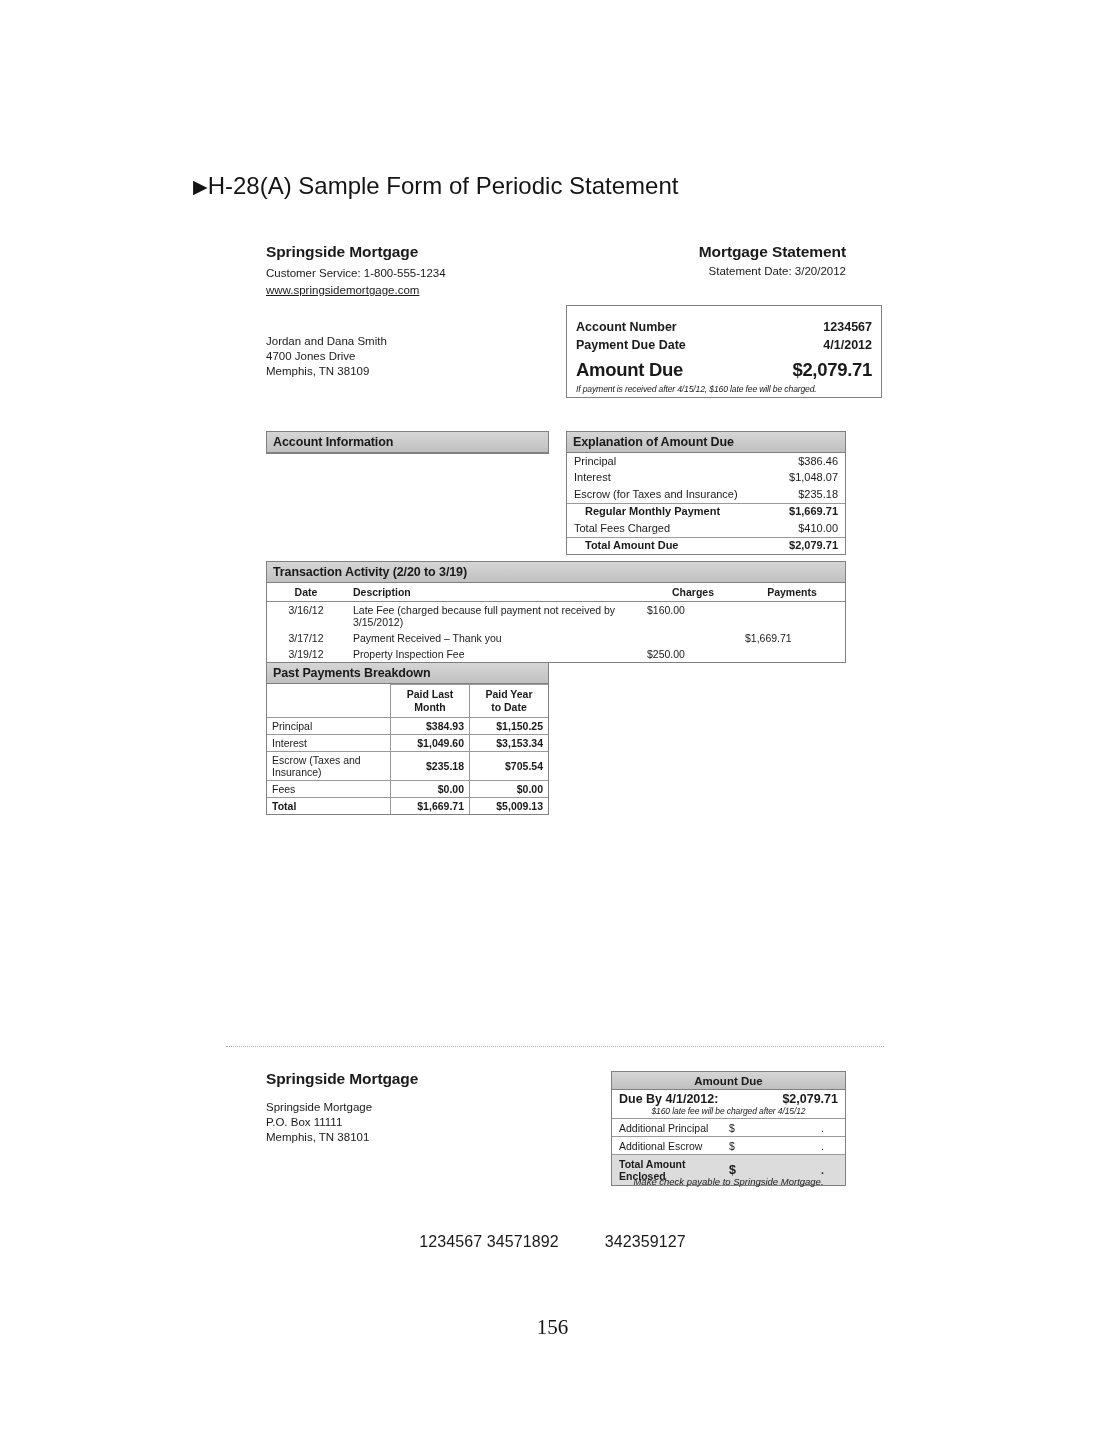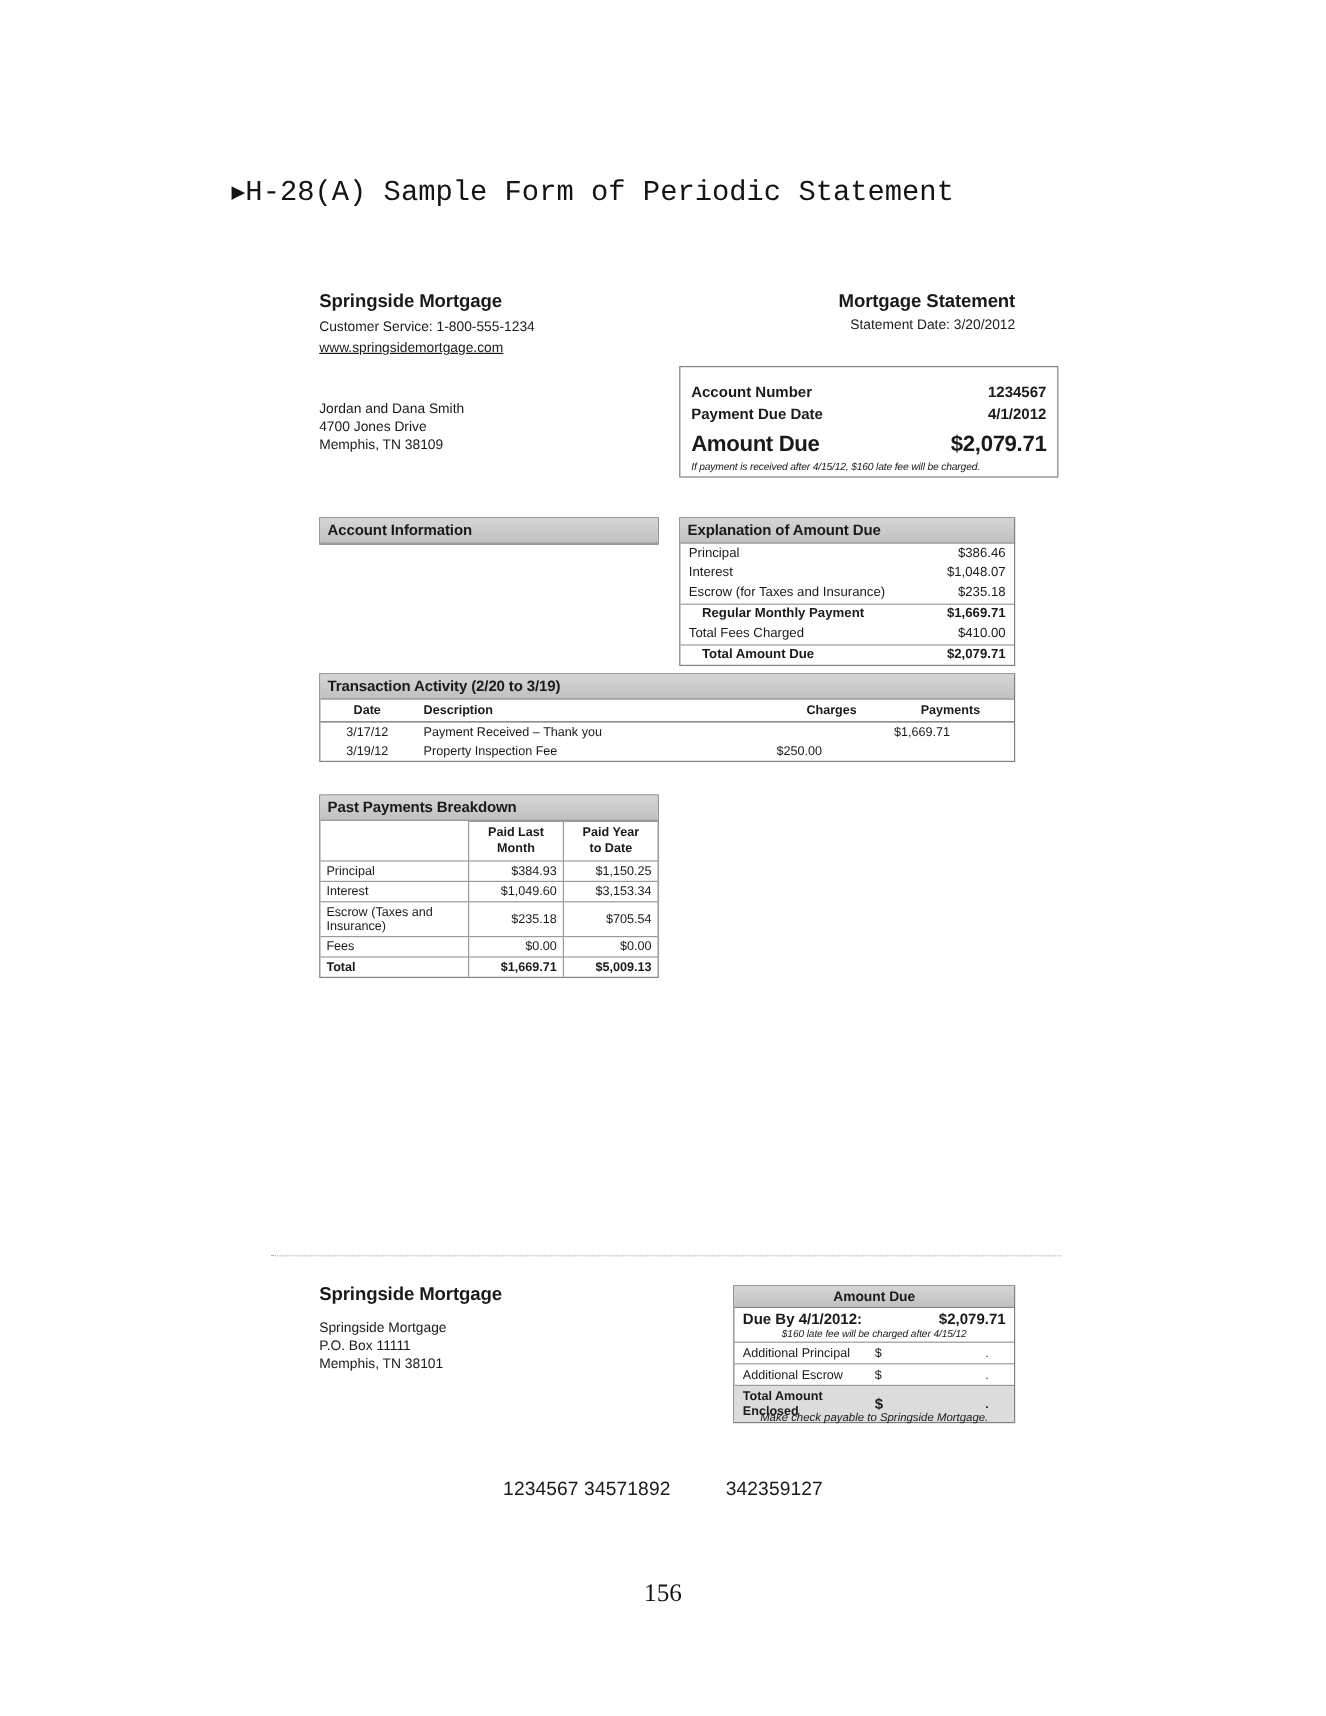--- a/index.html
+++ b/index.html
@@ -21,22 +21,22 @@
     left: 0; top: 0;
     width: 1105px;
     height: 1430px;
     overflow: hidden;
   }
 
   
   .doc-heading {
     position: absolute;
     left: 193px;
-    top: 148px;
-    font-family: Liberation Mono, monospace;
+    top: 172px;
+    font-family: Liberation Sans, sans-serif;
     font-size: 24px;
     color: #141414;
     white-space: nowrap;
   }
   .doc-heading .arrow {
     font-size: 19px;
     vertical-align: 1px;
     letter-spacing: 0;
   }
 
@@ -210,21 +210,21 @@
   }
   #past-payments tr > *:first-child { border-left: none; }
   #past-payments tr > *:last-child  { border-right: none; }
   #past-payments th {
     font-weight: bold;
     text-align: center;
     line-height: 13px;
     padding: 3px 5px;
   }
   #past-payments td.label { text-align: left; }
-  #past-payments td.num   { text-align: right; width: 68px; }
+  #past-payments td.num   { text-align: right; width: 68px; font-weight: bold; }
   #past-payments tr.total td { font-weight: bold; border-bottom: none; }
   #past-payments tr:first-child th:first-child { border-top: none; }
 
   
   .tear-line {
     position: absolute;
     left: 226px;
     top: 1046px;
     width: 658px;
     border-top: 1px dotted #b0b0b0;
@@ -403,20 +403,26 @@
       <thead>
         <tr>
           <th class="tx-date">Date</th>
           <th class="tx-desc">Description</th>
           <th class="tx-charge">Charges</th>
           <th class="tx-pay">Payments</th>
         </tr>
       </thead>
       <tbody>
         <tr>
+          <td class="tx-date">3/16/12</td>
+          <td class="tx-desc">Late Fee (charged because full payment not received by 3/15/2012)</td>
+          <td class="tx-charge">$160.00</td>
+          <td class="tx-pay"></td>
+        </tr>
+        <tr>
           <td class="tx-date">3/17/12</td>
           <td class="tx-desc">Payment Received – Thank you</td>
           <td class="tx-charge"></td>
           <td class="tx-pay">$1,669.71</td>
         </tr>
         <tr>
           <td class="tx-date">3/19/12</td>
           <td class="tx-desc">Property Inspection Fee</td>
           <td class="tx-charge">$250.00</td>
           <td class="tx-pay"></td>

